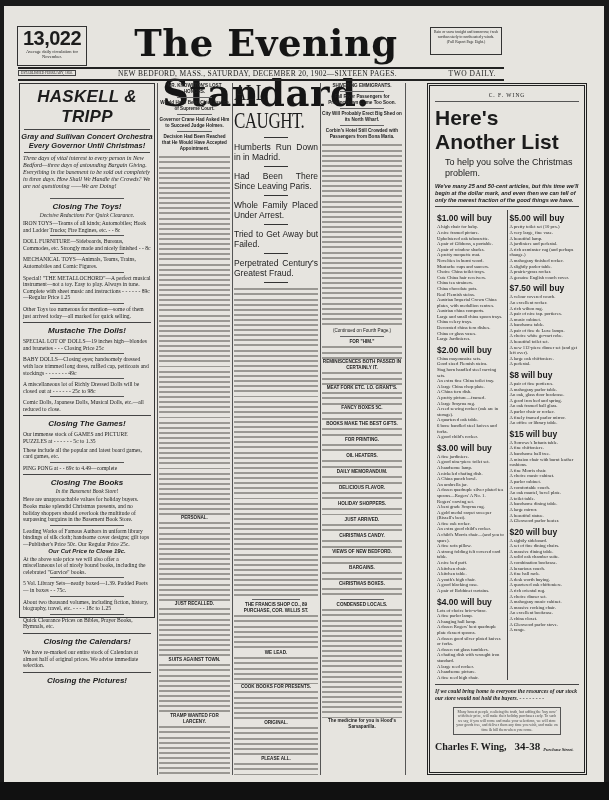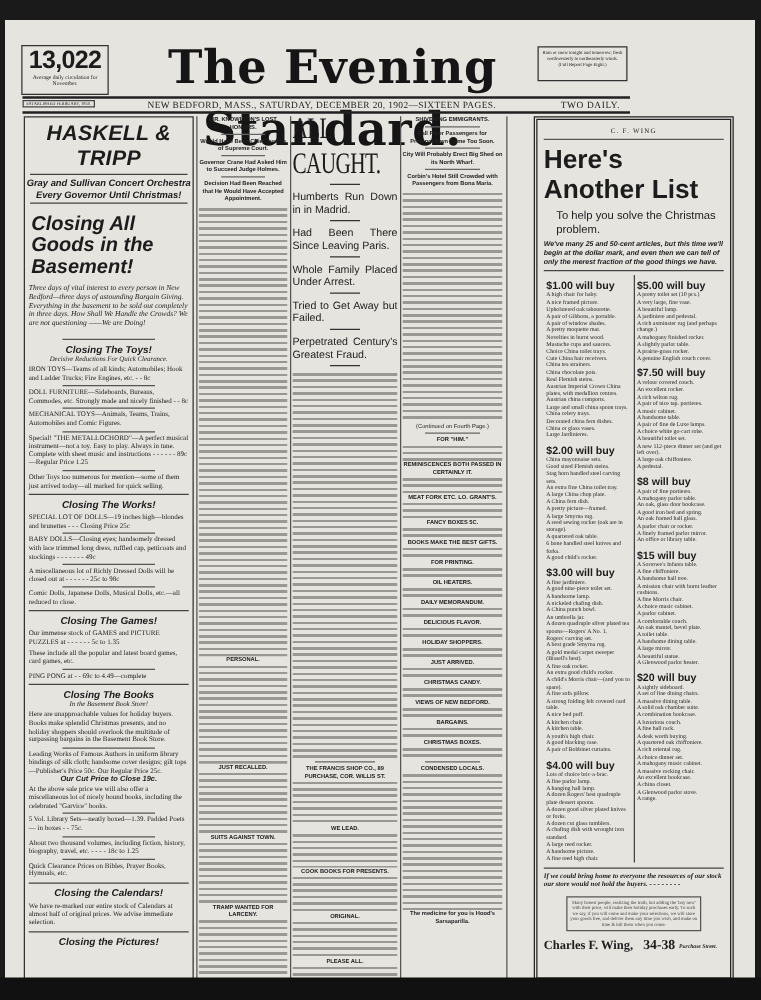--- a/index.html
+++ b/index.html
@@ -1,32 +1,32 @@
 <!DOCTYPE html>
 <html><head>
 <meta charset="utf-8">
 <style>
   html,body{margin:0;padding:0;}
   body{width:609px;height:800px;background:#1a1a1a;position:relative;overflow:hidden;font-family:"Liberation Serif",serif;color:#1c1c1c;}
-  .page{position:absolute;left:4px;top:16px;width:600px;height:782px;background:#e6e4df;overflow:hidden;}
+  .page{position:absolute;left:4px;top:6px;width:600px;height:782px;background:#e6e4df;overflow:hidden;}
   .bottom-strip{position:absolute;left:0;top:782px;width:609px;height:18px;background:#111;}
   
   .circ{position:absolute;left:13px;top:20px;width:68px;height:38px;border:1px solid #333;text-align:center;}
   .circ .num{font-family:"Liberation Sans",sans-serif;font-weight:bold;font-size:20px;line-height:22px;letter-spacing:-0.5px;}
   .circ .sub{font-size:4.5px;line-height:5px;}
   .title{position:absolute;left:92px;top:12px;width:340px;text-align:center;font-family:"DejaVu Serif",serif;font-weight:bold;font-size:37px;line-height:50px;letter-spacing:0.5px;color:#151515;}
   .weather{position:absolute;left:426px;top:21px;width:72px;height:28px;border:1px solid #333;font-size:3.8px;line-height:5px;padding:2px 3px;box-sizing:border-box;text-align:center;}
   .rule1{position:absolute;left:14px;top:61px;width:486px;height:2px;background:#222;}
   .dateline{position:absolute;left:14px;top:63px;width:486px;height:9px;font-size:7.5px;line-height:9px;}
   .dateline .est{position:absolute;left:0;top:1px;border:1px solid #444;font-size:3.5px;line-height:4px;padding:0 2px;}
   .dateline .date{position:absolute;left:100px;top:0;letter-spacing:0.3px;}
   .dateline .price{position:absolute;right:8px;top:0;letter-spacing:0.5px;}
   .rule2{position:absolute;left:14px;top:73px;width:486px;height:2px;background:#222;}
   
-  .ht{position:absolute;left:15px;top:77px;width:136px;height:692px;border:1px solid #333;box-sizing:border-box;font-family:"Liberation Serif",serif;}
+  .ht{position:absolute;left:15px;top:77px;width:136px;height:535px;border:1px solid #333;box-sizing:border-box;font-family:"Liberation Serif",serif;}
   .ht .h1{font-family:"Liberation Sans",sans-serif;font-style:italic;font-weight:bold;font-size:17px;text-align:center;margin-top:3px;letter-spacing:0.3px;}
   .ht .hr{border-top:1px solid #444;margin:2px 4px;}
   .ht .concert{font-family:"Liberation Sans",sans-serif;font-style:italic;font-weight:bold;font-size:7.5px;text-align:center;line-height:9px;}
   .ht .closing{font-family:"Liberation Sans",sans-serif;font-style:italic;font-weight:bold;font-size:16px;line-height:17px;margin:8px 3px 6px 5px;}
   .ht .row{display:flex;padding:0 3px;}
   .only{width:62px;height:70px;border:3px solid #222;border-radius:6px;font-family:"Liberation Sans",sans-serif;font-style:italic;font-weight:bold;font-size:15px;line-height:18px;text-align:center;display:flex;align-items:center;justify-content:center;flex-direction:column;box-sizing:border-box;margin-right:4px;}
   .intro{font-style:italic;font-size:6px;line-height:7px;flex:1;}
   .ht .sec{font-family:"Liberation Sans",sans-serif;font-style:italic;font-weight:bold;font-size:8px;text-align:center;margin-top:3px;line-height:10px;}
   .ht .subsec{font-style:italic;font-size:5.5px;text-align:center;line-height:6px;}
   .ht .p{font-size:5.6px;line-height:6.6px;padding:0 3px;margin-top:2px;}
@@ -51,21 +51,21 @@
   .wing .cfw{font-size:5.5px;text-align:center;letter-spacing:1px;border-bottom:1px solid #555;padding:3px 0 3px;}
   .wing .here{font-family:"Liberation Sans",sans-serif;font-weight:bold;font-size:21px;line-height:24px;margin-top:4px;}
   .wing .help{font-family:"Liberation Sans",sans-serif;font-size:9px;line-height:11px;padding-left:10px;margin-top:3px;}
   .wing .lead{font-family:"Liberation Sans",sans-serif;font-style:italic;font-weight:bold;font-size:5.6px;line-height:6.8px;margin-top:4px;border-bottom:1px solid #444;padding-bottom:3px;}
   .wing .grid{display:flex;margin-top:3px;}
   .wing .gcol{flex:1;font-size:4.7px;line-height:5.6px;padding:0 2px;}
   .wing .gcol:first-child{border-right:1px solid #444;}
   .wing .gh{font-family:"Liberation Sans",sans-serif;font-weight:bold;font-size:8.5px;line-height:12px;margin-top:2px;}
   .wing .foot{font-style:italic;font-weight:bold;font-size:5.6px;line-height:6.6px;margin-top:4px;border-top:1px solid #444;padding-top:3px;}
   .wing .box{border:1px solid #555;font-size:3.8px;line-height:4.5px;margin:5px 18px;padding:2px;text-align:center;color:#444;}
-  .wing .sig{font-family:"Liberation Serif",serif;font-weight:bold;font-size:10px;margin-top:4px;display:flex;align-items:center;}
+  .wing .sig{font-family:"Liberation Serif",serif;font-weight:bold;font-size:10px;margin-top:4px;display:flex;align-items:flex-end;}
   .wing .sig .addr{font-size:11px;margin-left:8px;}
   .wing .sig .st{font-size:4.5px;line-height:5px;margin-left:3px;font-style:italic;}
 </style>
 </head>
 <body>
 
 <div class="page">
 
   <div class="circ">
     <div class="num">13,022</div>
@@ -79,40 +79,39 @@
     <span class="date">NEW BEDFORD, MASS., SATURDAY, DECEMBER 20, 1902—SIXTEEN PAGES.</span>
     <span class="price">TWO DAILY.</span>
   </div>
   <div class="rule2"></div>
 
   <div class="ht">
     <div class="h1">HASKELL &amp; TRIPP</div>
     <div class="hr"></div>
     <div class="concert">Gray and Sullivan Concert Orchestra Every Governor Until Christmas!</div>
     <div class="hr"></div>
-    <div class="closing">Closing All Goods in the Basement!</div>
     <div class="row">
       <div class="intro">Three days of vital interest to every person in New Bedford—three days of astounding Bargain Giving. Everything in the basement to be sold out completely in three days. How Shall We Handle the Crowds? We are not questioning ——We are Doing!</div>
     </div>
     <div class="midrule" style="margin-top:8px"></div>
 
     <div class="sec">Closing The Toys!</div>
     <div class="subsec">Decisive Reductions For Quick Clearance.</div>
     <div class="p">IRON TOYS—Teams of all kinds; Automobiles; Hook and Ladder Trucks; Fire Engines, etc. - - 8c</div>
     <div class="midrule"></div>
     <div class="p">DOLL FURNITURE—Sideboards, Bureaus, Commodes, etc. Strongly made and nicely finished - - 8c</div>
     <div class="midrule"></div>
     <div class="p">MECHANICAL TOYS—Animals, Teams, Trains, Automobiles and Comic Figures.</div>
     <div class="midrule"></div>
     <div class="p">Special! "THE METALLOCHORD"—A perfect musical instrument—not a toy. Easy to play. Always in tune. Complete with sheet music and instructions - - - - - - 89c—Regular Price 1.25</div>
     <div class="midrule"></div>
     <div class="p">Other Toys too numerous for mention—some of them just arrived today—all marked for quick selling.</div>
     <div class="fullrule"></div>
 
-    <div class="sec">Closing The Works!</div>
+    <div class="sec">Mustache The Dolls!</div>
     <div class="p">SPECIAL LOT OF DOLLS—19 inches high—blondes and brunettes - - - Closing Price 25c</div>
     <div class="midrule"></div>
     <div class="p">BABY DOLLS—Closing eyes; handsomely dressed with lace trimmed long dress, ruffled cap, petticoats and stockings - - - - - - - 49c</div>
     <div class="midrule"></div>
     <div class="p">A miscellaneous lot of Richly Dressed Dolls will be closed out at - - - - - - 25c to 98c</div>
     <div class="midrule"></div>
     <div class="p">Comic Dolls, Japanese Dolls, Musical Dolls, etc.—all reduced to close.</div>
     <div class="fullrule"></div>
 
     <div class="sec">Closing The Games!</div>

